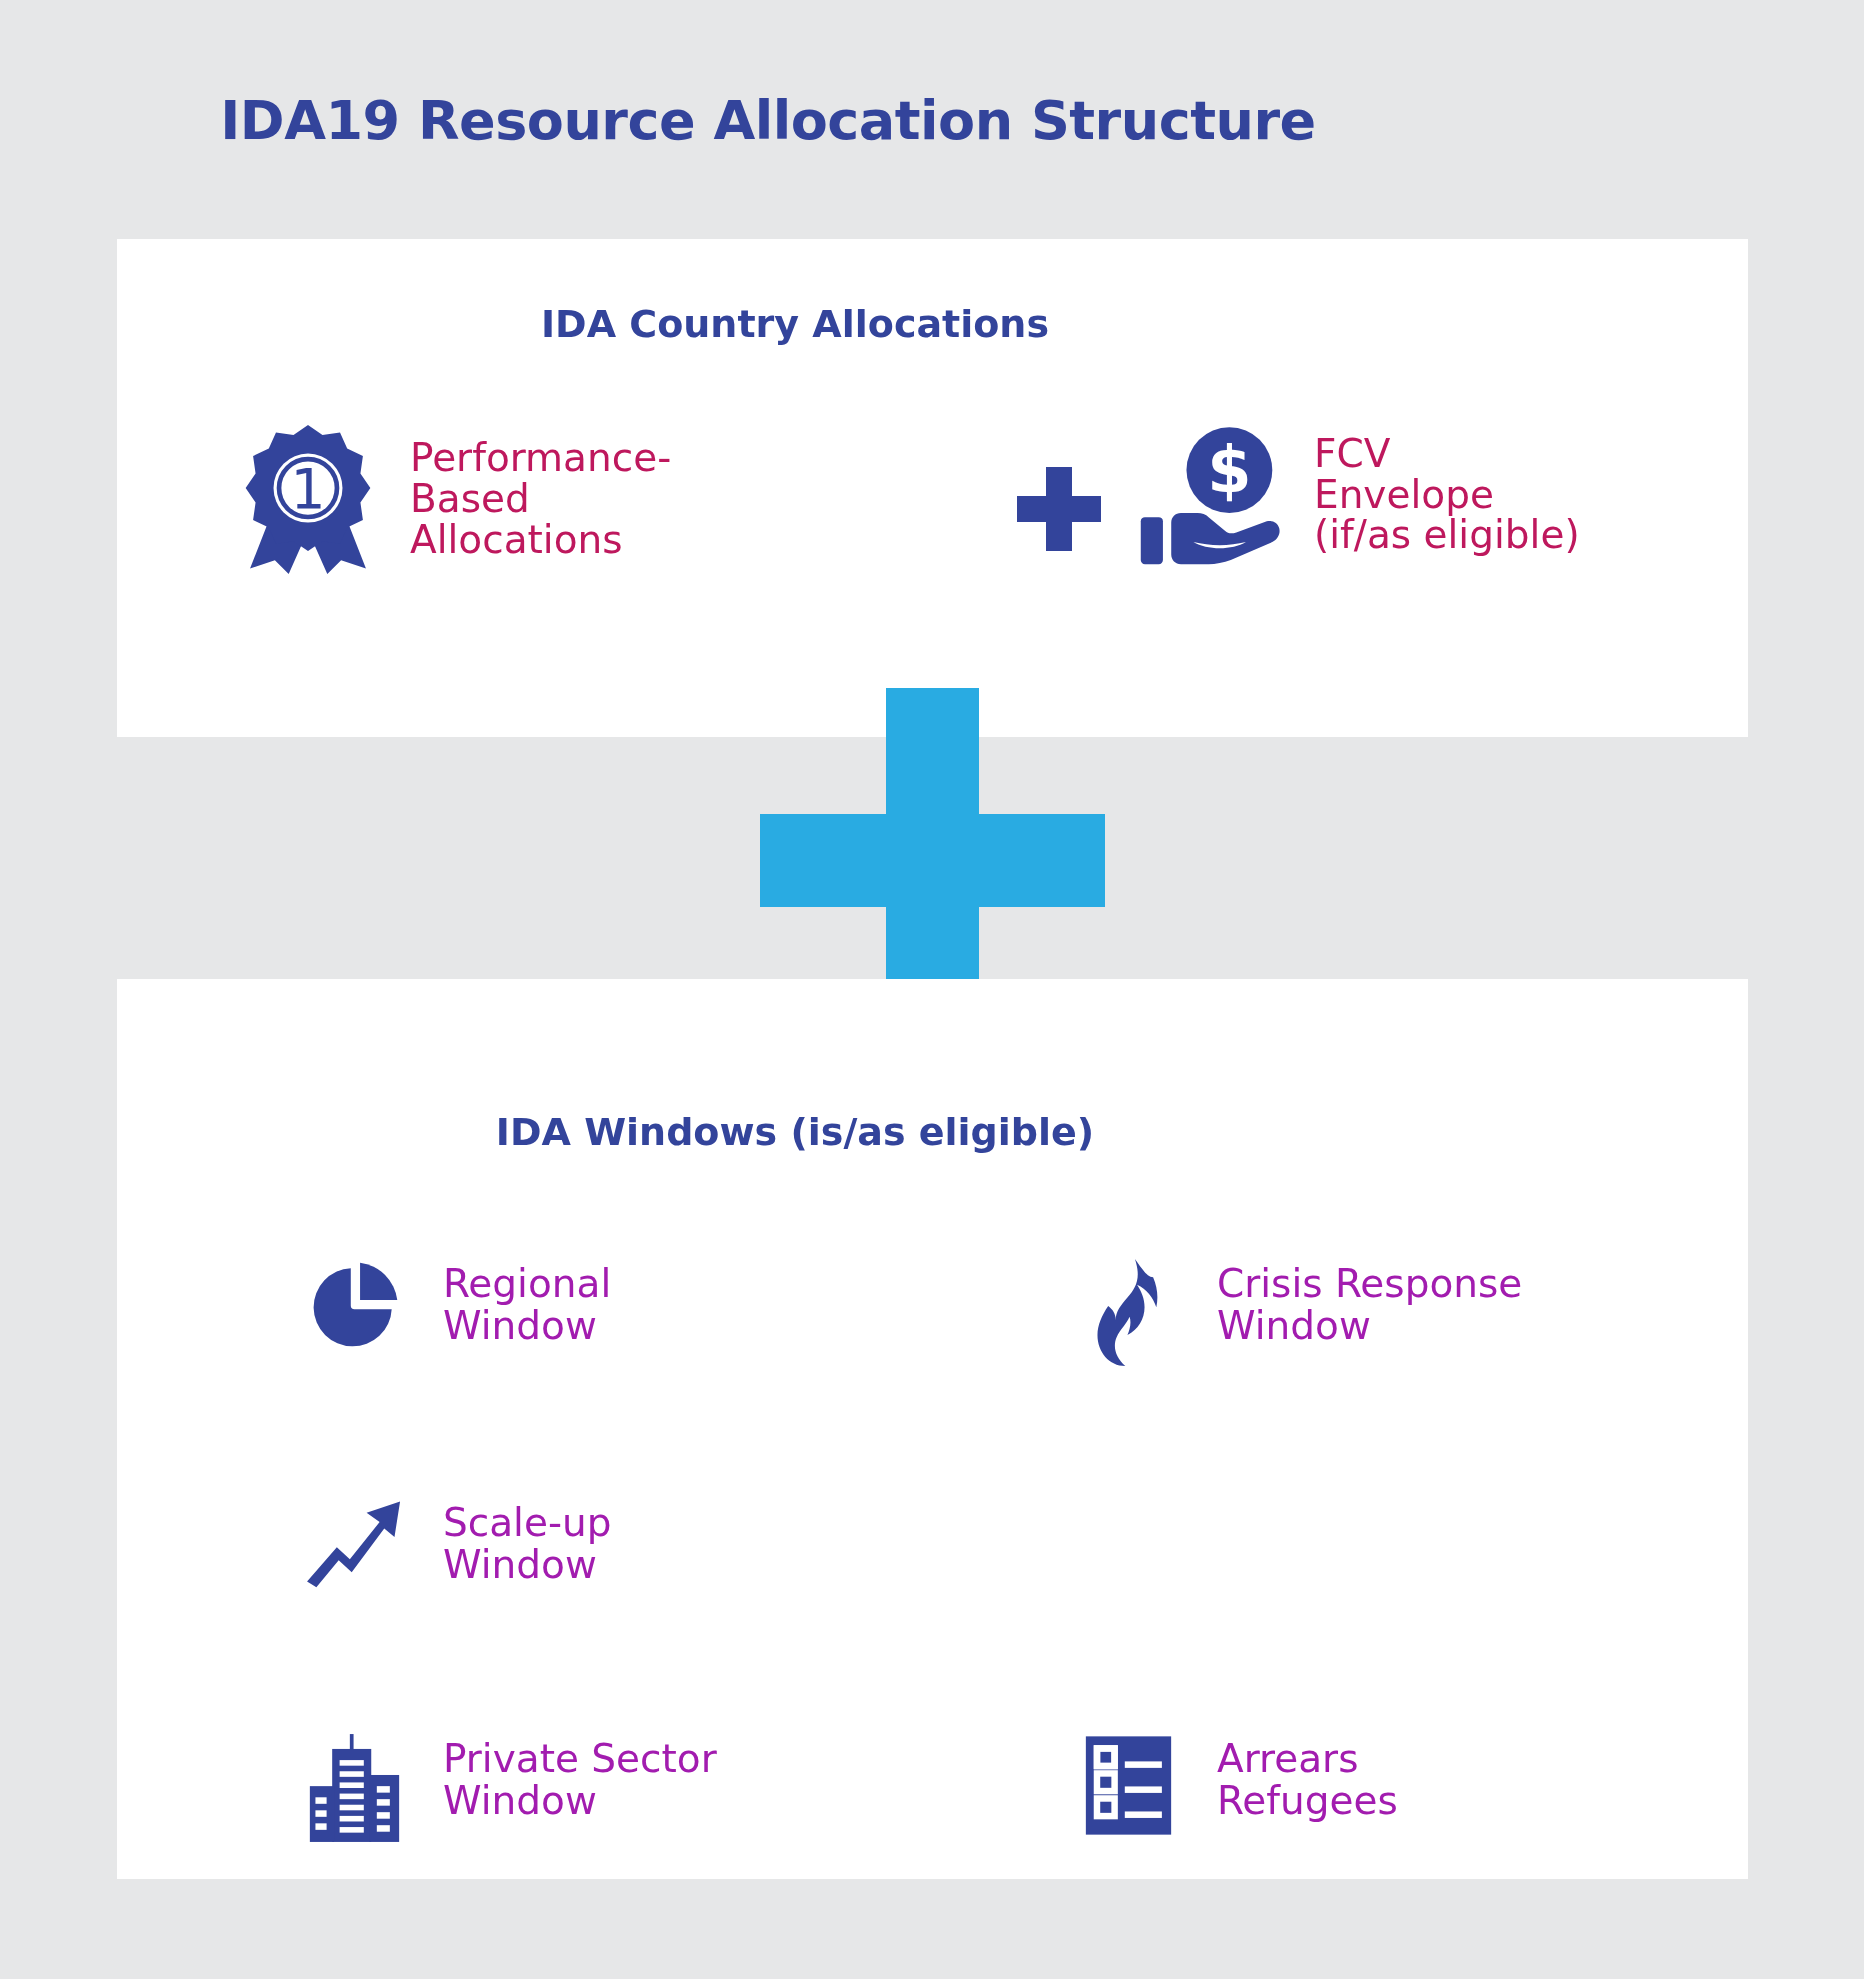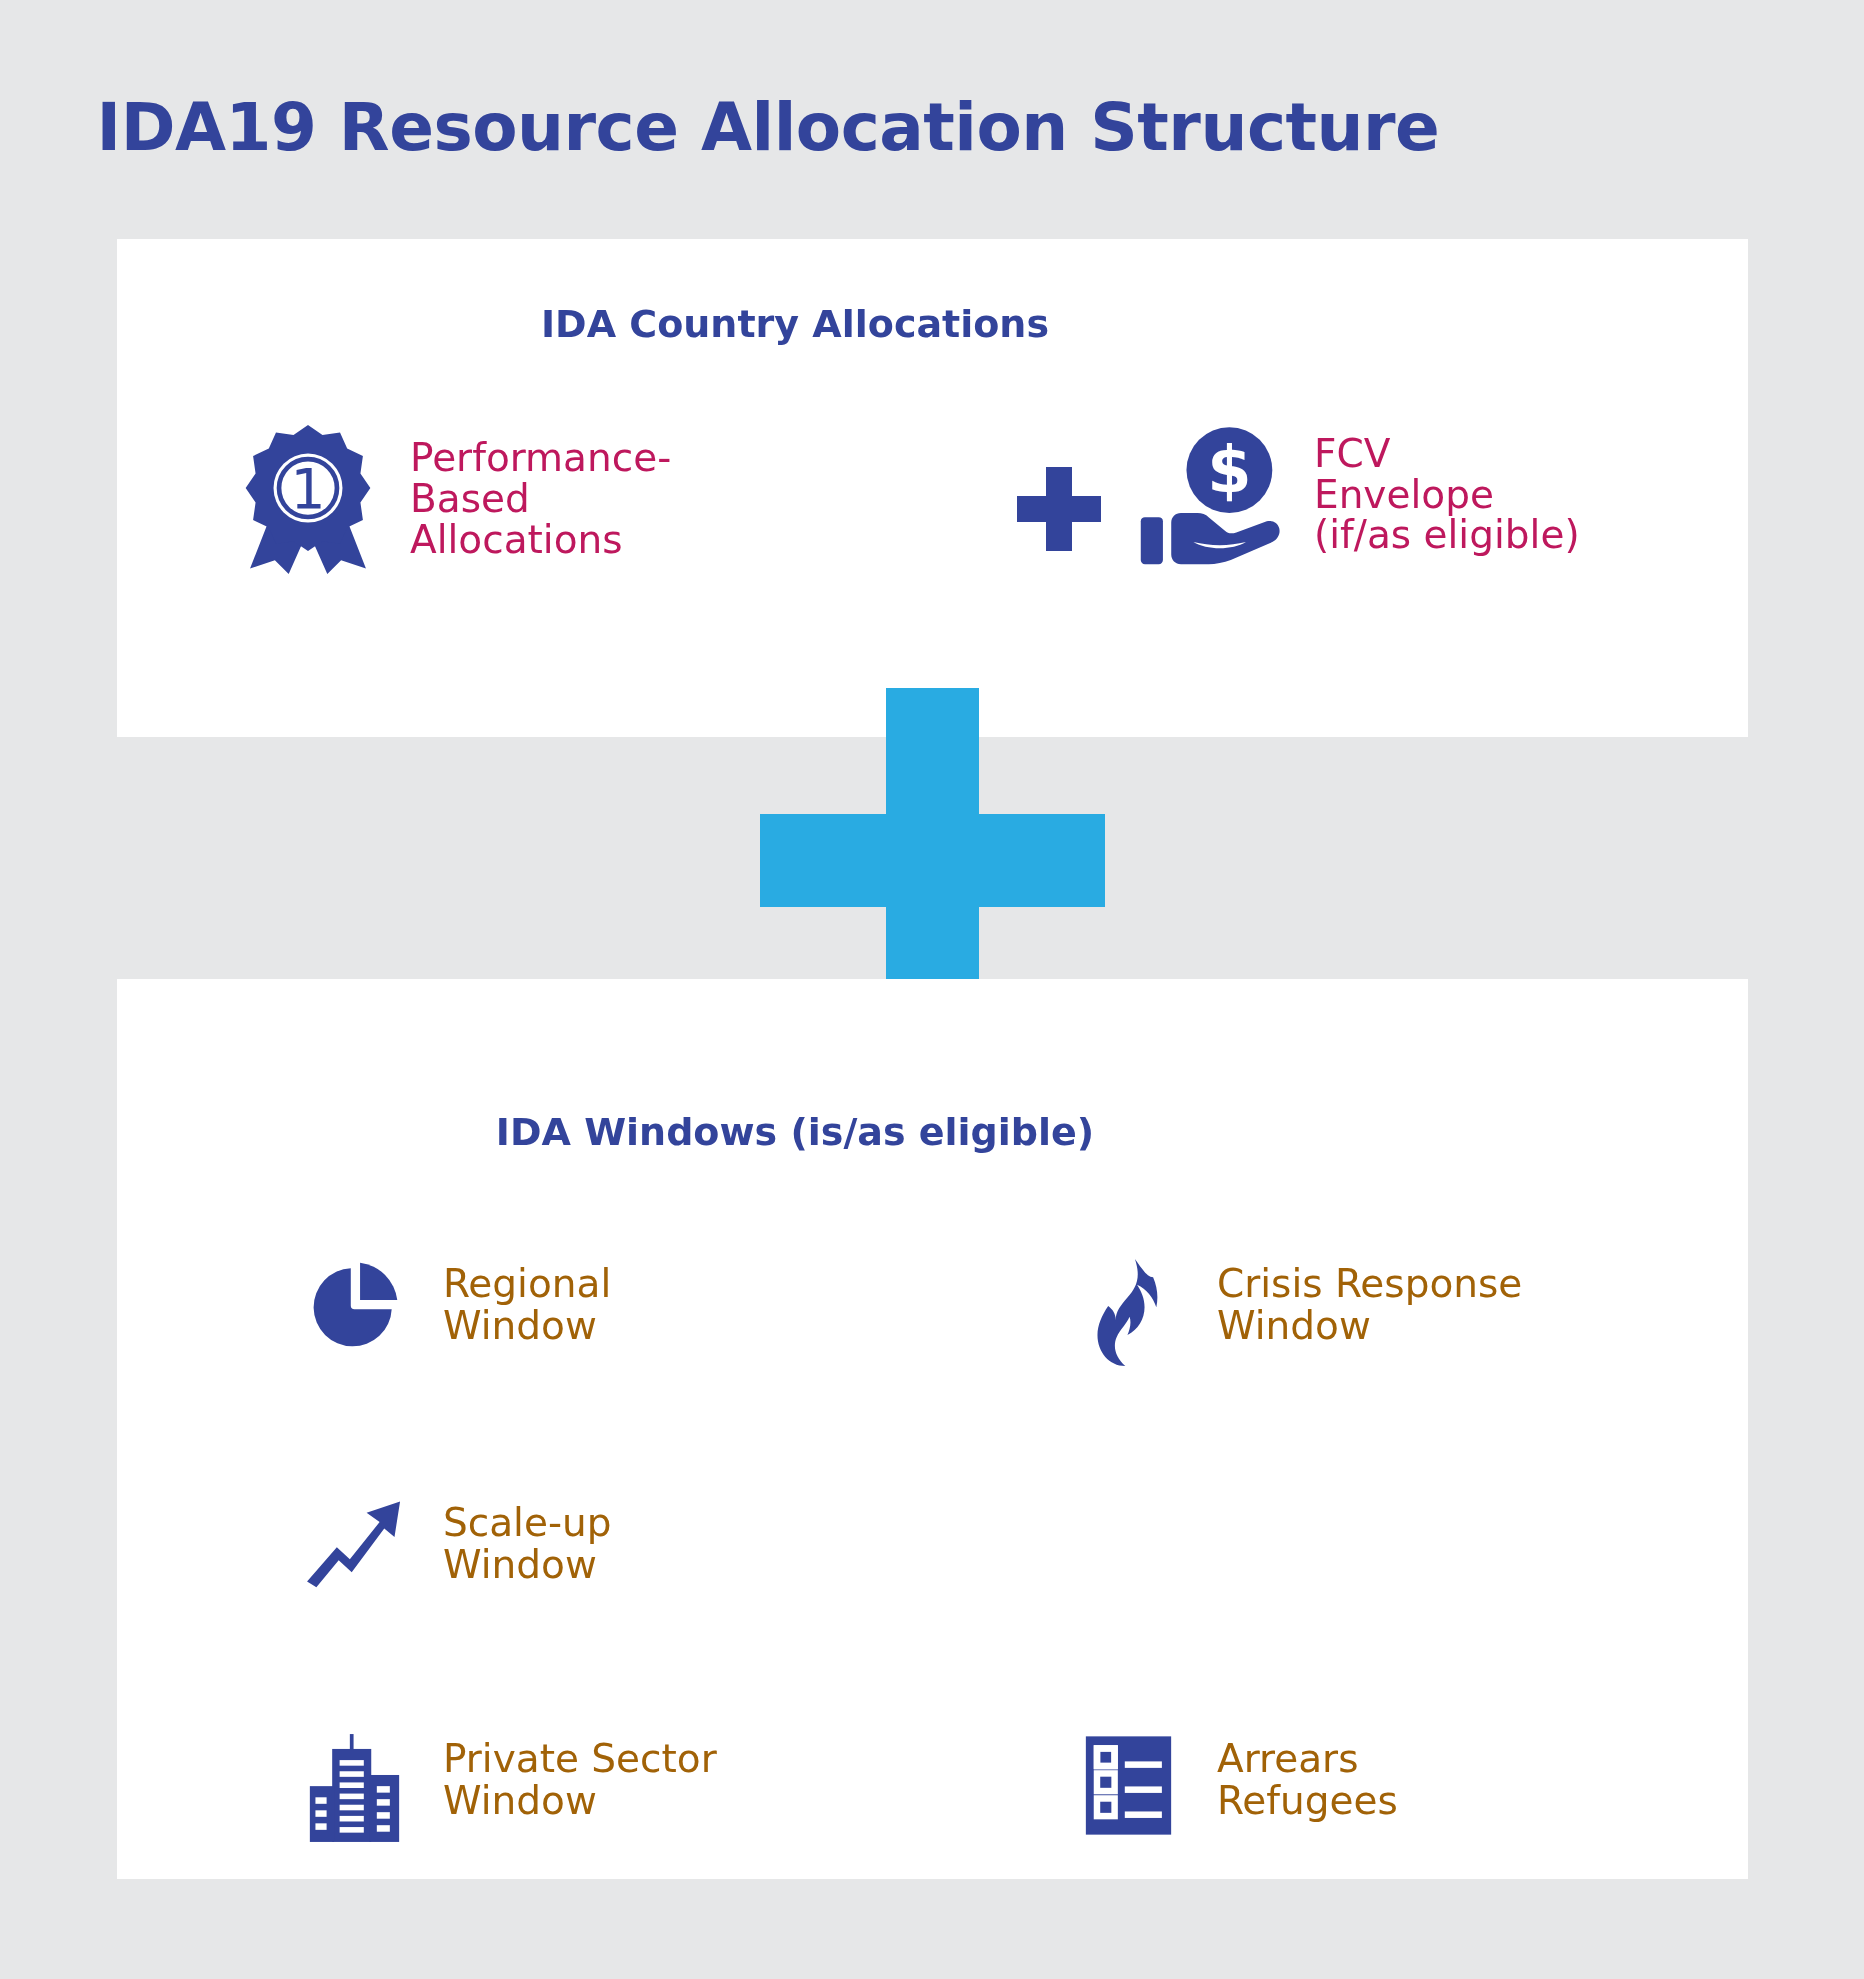--- a/index.html
+++ b/index.html
@@ -16,21 +16,21 @@
     background: #e6e7e8;
     overflow: hidden;
   }
 
   
   .title {
     position: absolute;
     left: 0; top: 89px;
     width: 1536px;
     text-align: center;
-    font-size: 66px;
+    font-size: 54px;
     font-weight: 700;
     letter-spacing: -0.5px;
     color: #33449b;
     font-family: "DejaVu Sans", sans-serif;
   }
 
   
   .card {
     position: absolute;
     background: #ffffff;
@@ -114,21 +114,21 @@
   .winitem .icon-wrap {
     width: 103px;
     flex: 0 0 103px;
     display: flex;
     justify-content: center;
     align-items: flex-start;
   }
   .winitem .label {
     font-size: 39px;
     line-height: 1.08;
-    color: #a16207;
+    color: #a21caf;
     font-family: "DejaVu Sans", sans-serif;
     font-weight: 400;
     white-space: pre-line;
     padding-top: 3.7px;
   }
 
   #win-regional  { left: 186px;  top: 280px; }
   #win-scaleup   { left: 186px;  top: 517px; align-items: center; }
   #win-private   { left: 186px;  top: 755px; }
   #win-crisis    { left: 960px; top: 280px; }

